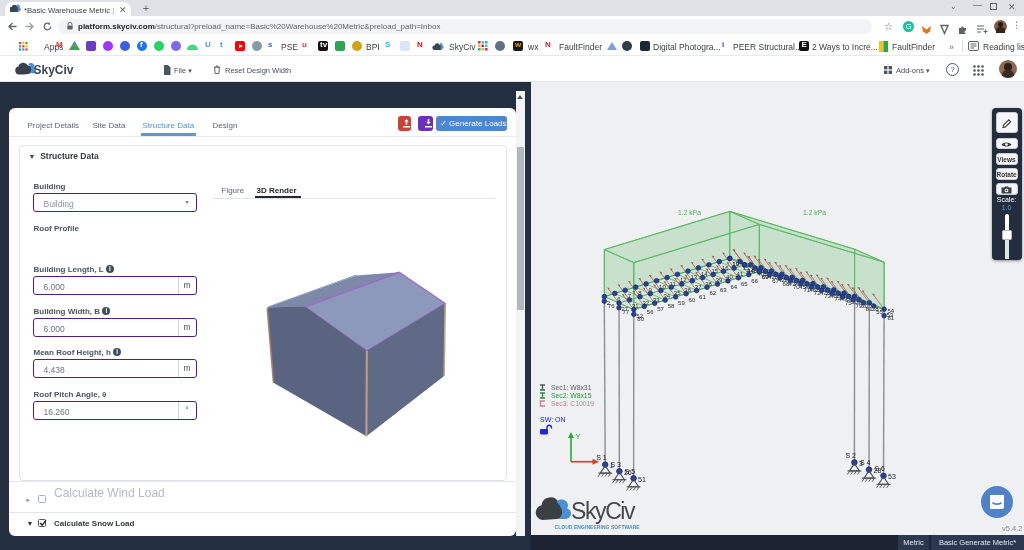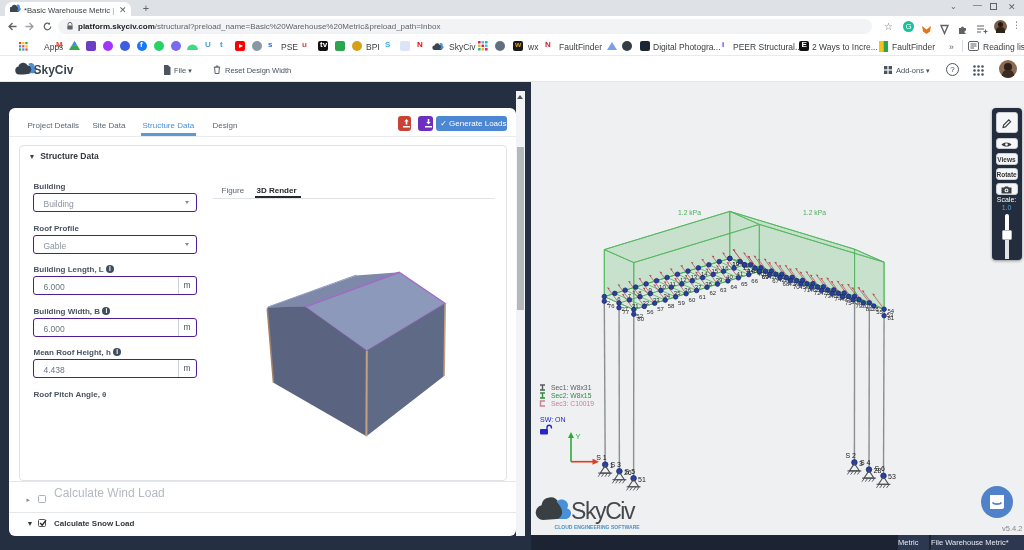--- a/index.html
+++ b/index.html
@@ -50,21 +50,21 @@
 .sarr { position:absolute; left:1px; width:0; height:0; border-left:3px solid transparent; border-right:3px solid transparent; }
 
 #viewer { left:531px; top:82px; width:493px; height:453px; background:#eef0f2; }
 #rtoolbar { left:991.5px; top:108px; width:30px; height:152px; background:#232d3d; border-radius:4px; box-shadow:0 1px 3px rgba(0,0,0,0.4); }
 .rbtn { position:absolute; left:4px; width:22px; background:#f5f6f7; border:1px solid #c9ced3; border-radius:3px; text-align:center; color:#333; overflow:hidden; }
 .rbtn svg { display:block; margin:0 auto; }
 .rtxt { position:absolute; width:30px; text-align:center; font-size:7px; color:#fff; }
 #chat { left:981px; top:486px; width:32px; height:32px; border-radius:16px; background:#4f82c8; }
 
 #statbar { left:531px; top:535px; width:493px; height:15px; background:#1c2433; }
-.schip { position:absolute; top:0; height:15px; background:#2c3850; color:#e8eaee; font-size:7.5px; text-align:left; line-height:15px; }
+.schip { position:absolute; top:0; height:15px; background:#2c3850; color:#e8eaee; font-size:7.5px; text-align:center; line-height:15px; }
 #lbot { left:0px; top:536px; width:531px; height:14px; background:#243041; }
 </style>
 </head>
 <body>
 
 <div class="abs" id="tabbar"></div>
 <div class="abs" id="tab">
   <svg style="position:absolute;left:5px;top:2px" width="11" height="10" viewBox="0 0 11 10">
       <path d="M1.5 8 a2.5 2.5 0 0 1 0-5 a3 3 0 0 1 5.6-0.6 a2.6 2.6 0 0 1 0.4 5.6 z" fill="#3b4650"></path>
       <path d="M6.2 1.2 c1.8-1.8 4.4 0 3.4 2.2 c2 0.6 1.4 3.4-0.6 3.4 l-2.2 0 c2-1.4 1.4-3.4-0.6-5.6z" fill="#4a90d9"></path>
@@ -263,40 +263,40 @@
 
   <div id="sdbox"></div>
   <div class="lbl" style="left:20px;top:43px;color:#33383e;font-size:8.5px"><span style="font-size:7px;color:#444">▼</span>&nbsp; Structure Data</div>
 
   <div class="lbl" style="left:25px;top:74px">Building</div>
   <div class="fld" style="top:85px">
       <div class="in">Building</div>
       <div class="car"></div>
     </div>
   <div class="lbl" style="left:25px;top:116px">Roof Profile</div>
-  <div class="fld" style="top:127px">
-      <div class="in">Gable</div>
-      <div class="car"></div>
-    </div>
   <div class="lbl" style="left:25px;top:157px">Building Length, L <span class="inf">i</span></div>
   <div class="fld" style="top:168px">
       <div class="in" style="color:#6c757d">6.000</div>
       <div class="suf">m</div>
     </div>
   <div class="lbl" style="left:25px;top:199px">Building Width, B <span class="inf">i</span></div>
   <div class="fld" style="top:210px">
       <div class="in" style="color:#6c757d">6.000</div>
       <div class="suf">m</div>
     </div>
   <div class="lbl" style="left:25px;top:240px">Mean Roof Height, h <span class="inf">i</span></div>
   <div class="fld" style="top:251px">
       <div class="in" style="color:#6c757d">4.438</div>
       <div class="suf">m</div>
     </div>
   <div class="lbl" style="left:25px;top:282px">Roof Pitch Angle, θ</div>
+  <div class="fld" style="top:293px">
+      <div class="in" style="color:#6c757d">16.260</div>
+      <div class="suf">°</div>
+    </div>
 
   <div class="tab" style="left:213px;top:78px">Figure</div>
   <div class="tab" style="left:248px;top:78px;color:#24292e;font-weight:bold">3D Render</div>
   <div style="position:absolute;left:204px;top:89.5px;width:282px;height:1px;background:#dfe3e7"></div>
   <div style="position:absolute;left:246px;top:88px;width:46px;height:2px;background:#24292e"></div>
 
   <svg style="position:absolute;left:241.5px;top:147px" width="220" height="190" viewBox="0 0 220 190">
     <polygon points="18,52 106.4,20.5 149.2,17.3 55.3,52" fill="#7e89aa"></polygon>
     <polygon points="55.3,52 149.2,17.3 195.2,48.4 116.8,95.7" fill="#8d99ba" stroke="#a06bc8" stroke-width="1.3"></polygon>
     <polygon points="17.3,52.2 55.3,51.8 116.8,95.7 116.4,181.3 23.5,127.8" fill="#5a6480"></polygon>
@@ -791,14 +791,14 @@
 </div>
 
 <div class="abs" id="chat"><svg width="18" height="18" viewBox="0 0 18 18" style="margin:7px">
       <path d="M2 2 h14 v12 a2 2 0 0 1 -2 2 h-12 z" fill="#fff"></path>
       <path d="M4.5 9.5 c1.5 2.2 7.5 2.2 9 0" fill="none" stroke="#4f82c8" stroke-width="1.6"></path>
     </svg></div>
 
 <div class="abs" id="lbot"></div>
 <div class="abs" id="statbar">
   <div class="schip" style="left:367px;width:31px">Metric</div>
-  <div class="schip" style="left:400px;width:93px">File Warehouse Metric*</div>
+  <div class="schip" style="left:400px;width:93px">Basic Generate Metric*</div>
 </div>
 
 </body></html>

